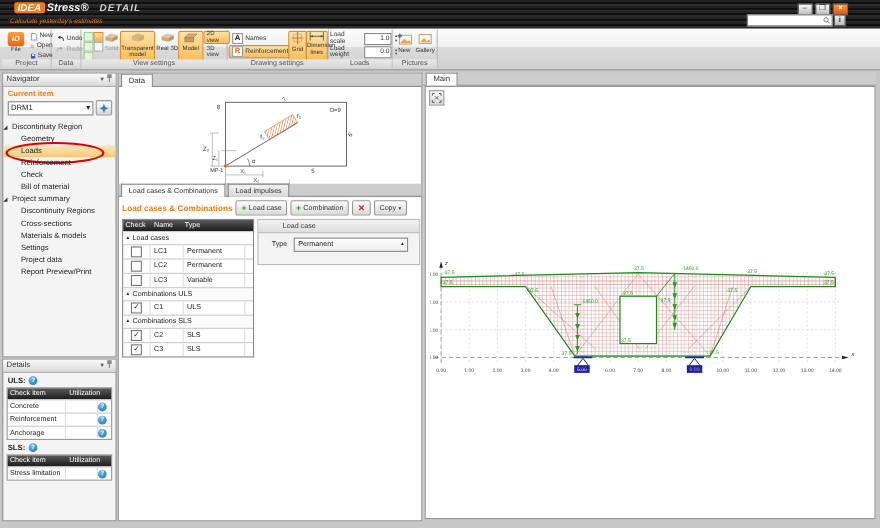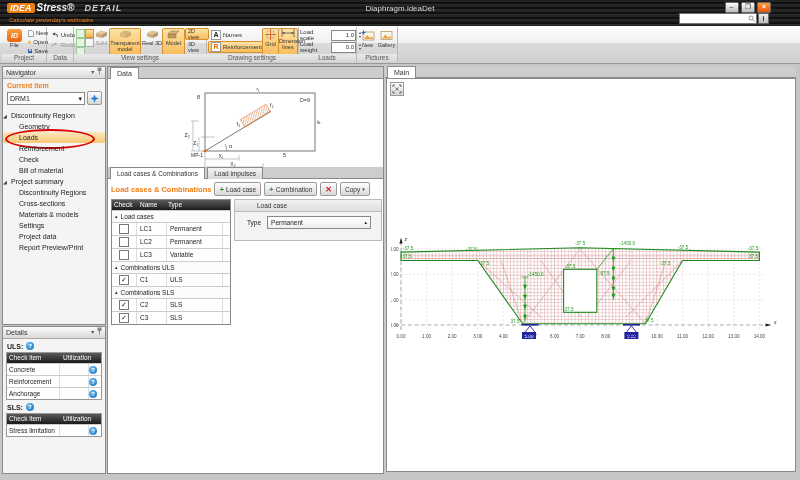--- a/index.html
+++ b/index.html
@@ -5,21 +5,21 @@
   html,body{margin:0;padding:0;}
   body{width:800px;height:480px;position:relative;overflow:hidden;background:#c6c6c6;
        font-family:"Liberation Sans",sans-serif;font-size:8px;color:#222;}
   .abs{position:absolute;}
 
   
   #titlebar{left:0;top:0;width:800px;height:26px;
     background:repeating-linear-gradient(180deg,#232323 0 2px,#101010 2px 4px,#2c2c2c 4px 5px);
     border-bottom:1px solid #000;}
   .brand-idea{color:#fff;background:#f07d12;font-weight:bold;font-style:italic;font-size:9px;
-    padding:0 3px;border-radius:2px;}
+    padding:0 3px;border-radius:2px;margin-left:6px;}
   .brand-statica{color:#f2f2f2;font-weight:bold;font-style:italic;font-size:10px;margin-left:2px;}
   .brand-product{color:#cfcfcf;font-weight:bold;font-style:italic;font-size:9px;margin-left:10px;letter-spacing:1px;}
   .tagline{color:#f07d12;font-style:italic;font-size:6px;}
   #win-title{left:0;top:4px;width:800px;text-align:center;color:#d8d8d8;font-size:8px;}
   .winbtn{width:12px;height:9px;background:linear-gradient(#fdfdfd,#bdbdbd);border:1px solid #666;
     border-radius:1px;display:inline-block;text-align:center;line-height:8px;font-size:7px;color:#333;}
   .winbtn.close{background:linear-gradient(#ff9a3c,#e5540a);color:#fff;font-weight:bold;}
   #searchbox{right:43px;top:13px;width:76px;height:9px;background:#fff;border:1px solid #777;}
   #infobtn{right:31px;top:13px;width:9px;height:9px;background:linear-gradient(#eee,#bbb);
     border:1px solid #666;text-align:center;line-height:9px;font-size:7px;font-weight:bold;color:#234;}
@@ -101,21 +101,20 @@
   svg text{font-family:"Liberation Sans",sans-serif;}
 </style>
 </head>
 <body>
 
 <div id="titlebar" class="abs">
   <div class="abs" style="left:7px;top:2px;">
     <span class="brand-idea">IDEA</span><span class="brand-statica">Stress®</span><span class="brand-product">DETAIL</span>
   </div>
   <div class="abs tagline" style="left:9px;top:17px;">Calculate yesterday's estimates</div>
-  <div id="win-title" class="abs">Diaphragm.ideaDet</div>
   <div class="abs" style="right:29px;top:2px;">
     <span class="winbtn">–</span>
     <span class="winbtn">❒</span>
     <span class="winbtn close">×</span>
   </div>
   <div id="searchbox" class="abs">
     <svg class="abs" style="right:1px;top:1px;" width="7" height="7" viewBox="0 0 7 7">
       <circle cx="3" cy="3" r="2" fill="none" stroke="#888" stroke-width="0.9"></circle>
         <path d="M4.5 4.5 L6.5 6.5" stroke="#888" stroke-width="0.9"></path>
     </svg>

